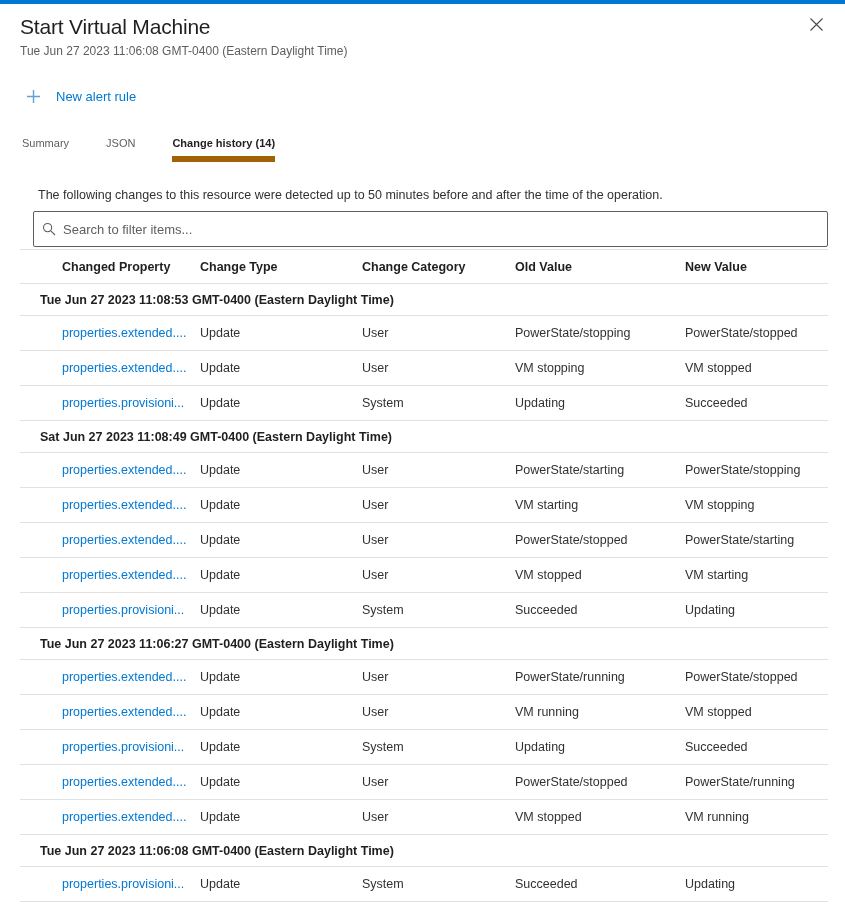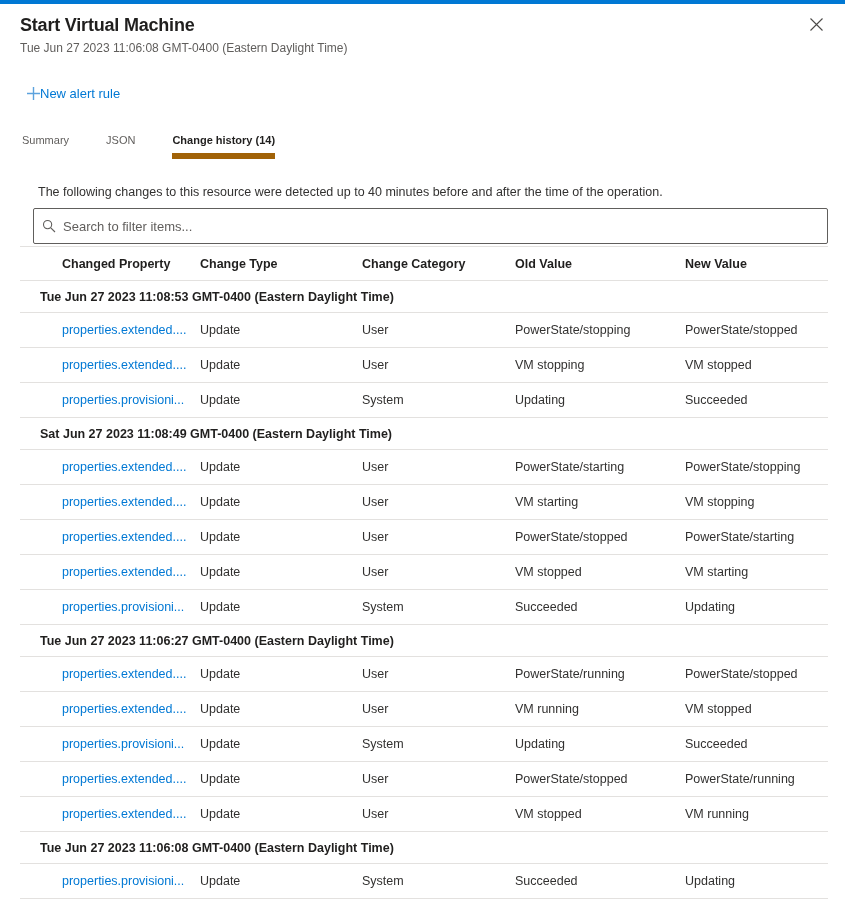--- a/index.html
+++ b/index.html
@@ -4,25 +4,25 @@
 <style>
   * { margin: 0; padding: 0; box-sizing: border-box; }
   html, body { width: 845px; height: 915px; background: #ffffff; overflow: hidden; }
   body { font-family: "Liberation Sans", sans-serif; color: #323130; }
 
   .accent-bar { height: 4px; background: #0078d4; width: 100%; }
 
   .pane { padding: 0 17px 0 20px; position: relative; }
 
   .header { position: relative; padding-top: 11px; }
-  .title { font-size: 18px; font-weight: 700; color: #201f1e; letter-spacing: -0.2px; }
+  .title { font-size: 21px; font-weight: 400; color: #201f1e; letter-spacing: -0.2px; }
   .subtitle { font-size: 12px; color: #605e5c; margin-top: 5px; }
   .close-btn { position: absolute; top: 8px; right: 0; width: 24px; height: 24px; background: transparent; border: none; cursor: pointer; display: flex; align-items: center; justify-content: center; }
 
-  .new-alert { display: inline-flex; align-items: center; gap: 0; margin-top: 31px; margin-left: 7px; cursor: pointer; }
+  .new-alert { display: inline-flex; align-items: center; gap: 16px; margin-top: 31px; margin-left: 7px; cursor: pointer; }
   .new-alert-label { color: #0078d4; font-size: 13px; }
 
   .tabs { display: flex; margin-top: 30px; margin-left: 2px; }
   .tab { font-size: 11px; color: #605e5c; margin-right: 37px; padding-bottom: 7px; border-bottom: 2px solid transparent; cursor: pointer; }
   .tab.active { color: #201f1e; font-weight: 700; border-bottom: 6px solid #a16207; }
 
   .info { font-size: 12.5px; color: #323130; margin-top: 26px; margin-left: 18px; }
 
   .searchbox { margin-top: 9px; margin-left: 13px; height: 36px; border: 1px solid #605e5c; border-radius: 2px; display: flex; align-items: center; padding: 0 8px; background: #fff; }
   .searchbox input { border: none; outline: none; flex: 1; font-family: "Liberation Sans", sans-serif; font-size: 13px; color: #323130; margin-left: 7px; background: transparent; }
@@ -66,21 +66,21 @@
     </svg>
     <span class="new-alert-label">New alert rule</span>
   </div>
 
   <div class="tabs" id="tabs">
       <div class="tab">Summary</div>
       <div class="tab">JSON</div>
       <div class="tab active">Change history (14)</div>
     </div>
 
-  <div class="info">The following changes to this resource were detected up to 40 minutes before and after the time of the operation.</div>
+  <div class="info">The following changes to this resource were detected up to 50 minutes before and after the time of the operation.</div>
 
   <div class="searchbox">
     <svg width="14" height="14" viewBox="0 0 14 14">
       <circle cx="5.6" cy="5.6" r="4.1" fill="none" stroke="#605e5c" stroke-width="1.1"></circle>
       <line x1="8.8" y1="8.8" x2="13" y2="13" stroke="#605e5c" stroke-width="1.1"></line>
     </svg>
     <input type="text" placeholder="Search to filter items..." style="">
   </div>
 
   <div class="table" id="table">

